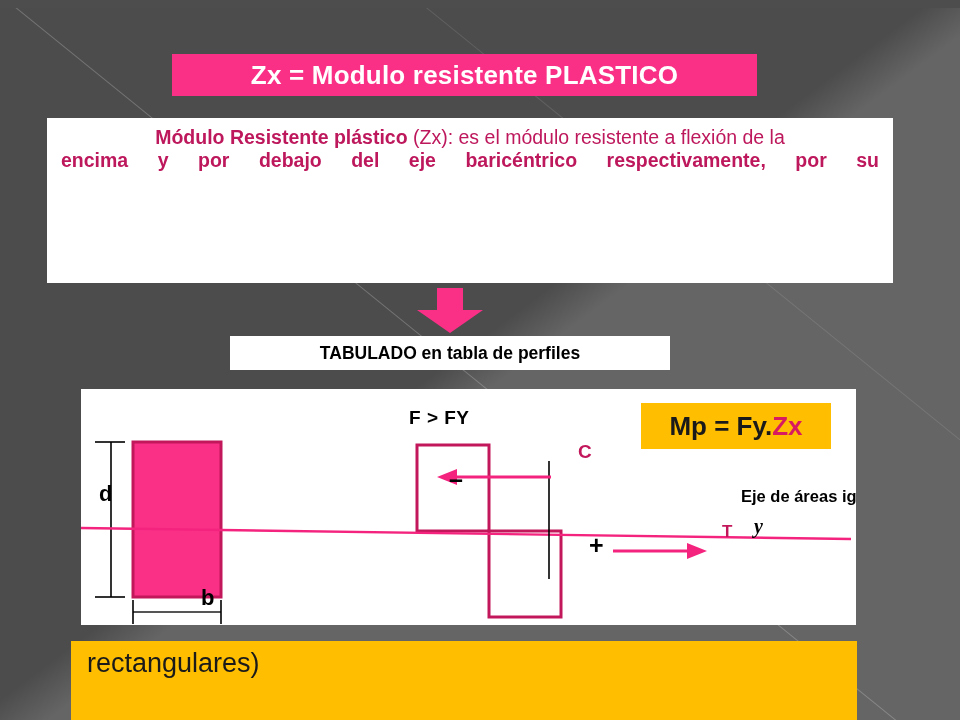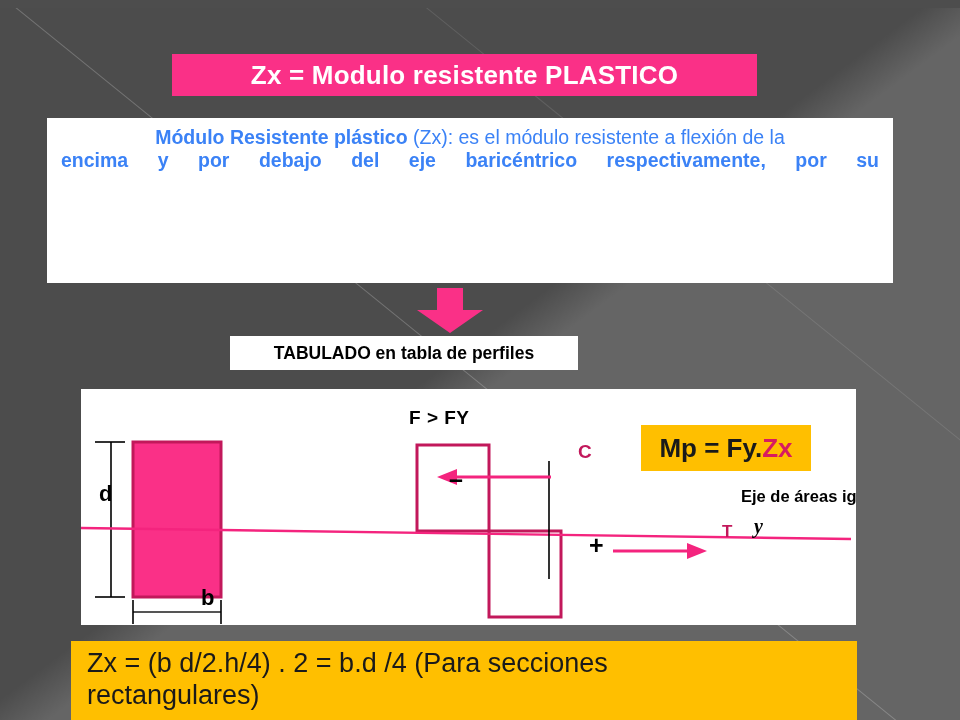--- a/index.html
+++ b/index.html
@@ -34,34 +34,34 @@
     color:#ffffff;font-size:26px;font-weight:bold;letter-spacing:.2px;
     font-family:"Liberation Sans",sans-serif;white-space:nowrap;
   }
 
   
   #definition-box{
     position:absolute;left:47px;top:110px;width:846px;height:165px;
     background:#ffffff;box-sizing:border-box;padding:8px 14px 0 14px;
   }
   #definition-box .line{
-    color:#3b82f6;font-size:19.5px;font-weight:bold;line-height:1.17;
+    color:#be185d;font-size:19.5px;font-weight:bold;line-height:1.17;
     font-family:"Liberation Sans",sans-serif;
   }
   .l-center{text-align:center;}
   .l-just{text-align:justify;text-align-last:justify;}
   .l-left{text-align:left;}
   .thin{font-weight:normal;}
 
   
   #down-arrow{position:absolute;left:414px;top:280px;width:72px;height:46px;}
 
   
   #tabulado-box{
-    position:absolute;left:230px;top:328px;width:348px;height:34px;
+    position:absolute;left:230px;top:328px;width:440px;height:34px;
     background:#ffffff;display:flex;align-items:center;justify-content:center;
   }
   #tabulado-box .t{
     color:#000;font-size:17.5px;font-weight:bold;
     font-family:"Liberation Sans",sans-serif;white-space:nowrap;
   }
 
   
   #diagram-panel{
     position:absolute;left:81px;top:381px;width:775px;height:236px;
@@ -75,21 +75,21 @@
   #lbl-ffy{left:328px;top:18px;font-size:19px;font-weight:bold;letter-spacing:.5px;}
   #lbl-minus{left:368px;top:76px;font-size:25px;font-weight:bold;}
   #lbl-plus{left:508px;top:142px;font-size:25px;font-weight:bold;}
   #lbl-c{left:497px;top:52px;font-size:19px;font-weight:bold;color:#c2185b;}
   #lbl-t{left:641px;top:133px;font-size:17px;font-weight:bold;color:#c2185b;}
   #lbl-squiggle{left:673px;top:126px;font-size:20px;font-weight:bold;font-style:italic;
     font-family:"Liberation Serif",serif;}
   #lbl-eje{left:660px;top:98px;font-size:16.5px;font-weight:bold;white-space:nowrap;}
 
   #mp-formula-box{
-    position:absolute;left:560px;top:36px;width:170px;height:46px;
+    position:absolute;left:560px;top:14px;width:190px;height:46px;
     background:#ffbf00;display:flex;align-items:center;justify-content:center;
   }
   #mp-formula-box .t{
     font-size:26px;font-weight:bold;color:#1a1a1a;white-space:nowrap;
     font-family:"Liberation Sans",sans-serif;
   }
   #mp-formula-box .zx{color:#d81b60;}
 
   
   #bottom-formula{
@@ -171,17 +171,16 @@
     <div class="dlabel" id="lbl-squiggle">y</div>
     <div class="dlabel" id="lbl-eje">Eje de áreas iguales</div>
 
     <div id="mp-formula-box">
       <span class="t"><span>Mp = Fy.</span><span class="zx">Zx</span></span>
     </div>
 
   </div>
 
   <div id="bottom-formula">
-    <div class="t">Zx = (b d/2.h/4) . 2  =  b.d /4 (Para secciones</div>
     <div class="t">rectangulares)</div>
   </div>
 
 </div>
 
 </body></html>

